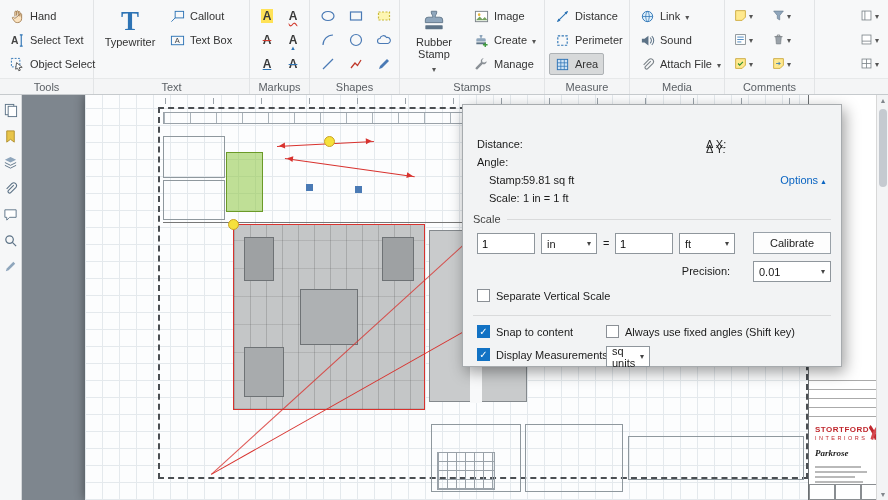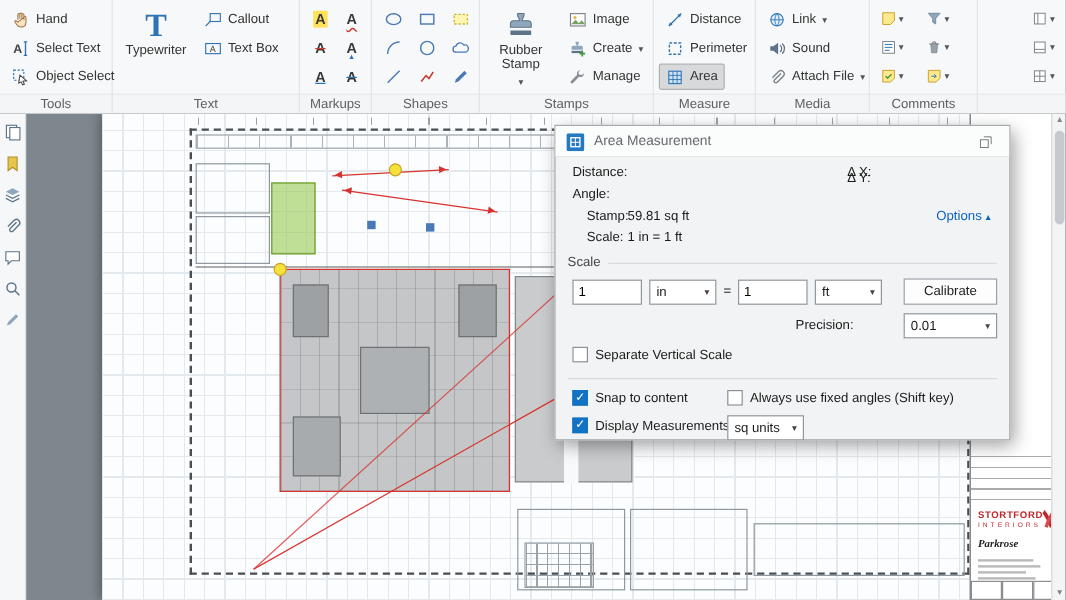--- a/index.html
+++ b/index.html
@@ -493,32 +493,20 @@
       </div>
     </div>
 
     <div class="vsb">
       <div class="sarr" style="top:2px">▲</div>
       <div class="thumb"></div>
       <div class="sarr" style="bottom:2px">▼</div>
     </div>
 
     <div class="dlg">
-      <div class="dlg-tb">
-        <svg width="15" height="15" viewBox="0 0 16 16" style="position:absolute;left:9px;top:6px">
-            <rect width="16" height="16" rx="2" fill="#2479c2"></rect>
-            <rect x="4" y="4" width="8" height="8" fill="none" stroke="#fff" stroke-width="1.2"></rect>
-            <path d="M4 8h8M8 4v8" stroke="#fff" stroke-width=".9"></path>
-          </svg>
-        <span class="dlg-title">Area Measurement</span>
-        <svg class="tbx-ico" width="13" height="13" viewBox="0 0 16 16">
-            <rect x="2.5" y="5.5" width="8" height="8" fill="none" stroke="#777"></rect>
-            <path d="M6 2.5h7.5V10" fill="none" stroke="#777"></path>
-          </svg>
-      </div>
 
       <span class="lbl" style="left:14px;top:33px">Distance:</span>
       <span class="lbl" style="left:243px;top:33px">Δ X:</span>
       <span class="lbl" style="left:14px;top:51px">Angle:</span>
       <span class="lbl" style="left:243px;top:38px">Δ Y:</span>
       <span class="lbl" style="left:26px;top:69px">Stamp:</span>
       <span class="lbl" style="left:60px;top:69px">59.81 sq ft</span>
       <span class="optlink" style="right:14px;top:69px">Options</span>
       <span class="lbl" style="left:26px;top:87px">Scale:</span>
       <span class="lbl" style="left:60px;top:87px">1 in = 1 ft</span>
@@ -530,35 +518,35 @@
       <div class="sel2" style="left:78px;top:128px;width:56px">
           <span>in</span>
         </div>
       <span class="lbl" style="left:140px;top:132px">=</span>
       <input class="inp" style="left: 152px; top: 128px; width: 58px;" value="1">
       <div class="sel2" style="left:216px;top:128px;width:56px">
           <span>ft</span>
         </div>
       <div class="btn" style="left:290px;top:127px;width:78px">Calibrate</div>
 
-      <span class="lbl" style="left:200px;top:160px;width:86px;text-align:left">Precision:</span>
+      <span class="lbl" style="left:200px;top:160px;width:86px;text-align:center">Precision:</span>
       <div class="sel2" style="left:290px;top:156px;width:78px">
           <span>0.01</span>
         </div>
 
       <div class="cb" style="left:14px;top:184px"></div>
       <span class="lbl" style="left:33px;top:185px">Separate Vertical Scale</span>
 
       <div class="hline" style="left:10px;right:10px;top:210px"></div>
 
       <div class="cb on" style="left:14px;top:220px"></div>
       <span class="lbl" style="left:33px;top:221px">Snap to content</span>
       <div class="cb" style="left:143px;top:220px"></div>
       <span class="lbl" style="left:162px;top:221px">Always use fixed angles (Shift key)</span>
 
       <div class="cb on" style="left:14px;top:243px"></div>
       <span class="lbl" style="left:33px;top:244px">Display Measurements</span>
-      <div class="sel2" style="left:143px;top:241px;width:64px">
+      <div class="sel2" style="left:143px;top:241px;width:44px">
           <span>sq units</span>
         </div>
     </div>
   </div>
 </div>
 
 </body></html>

